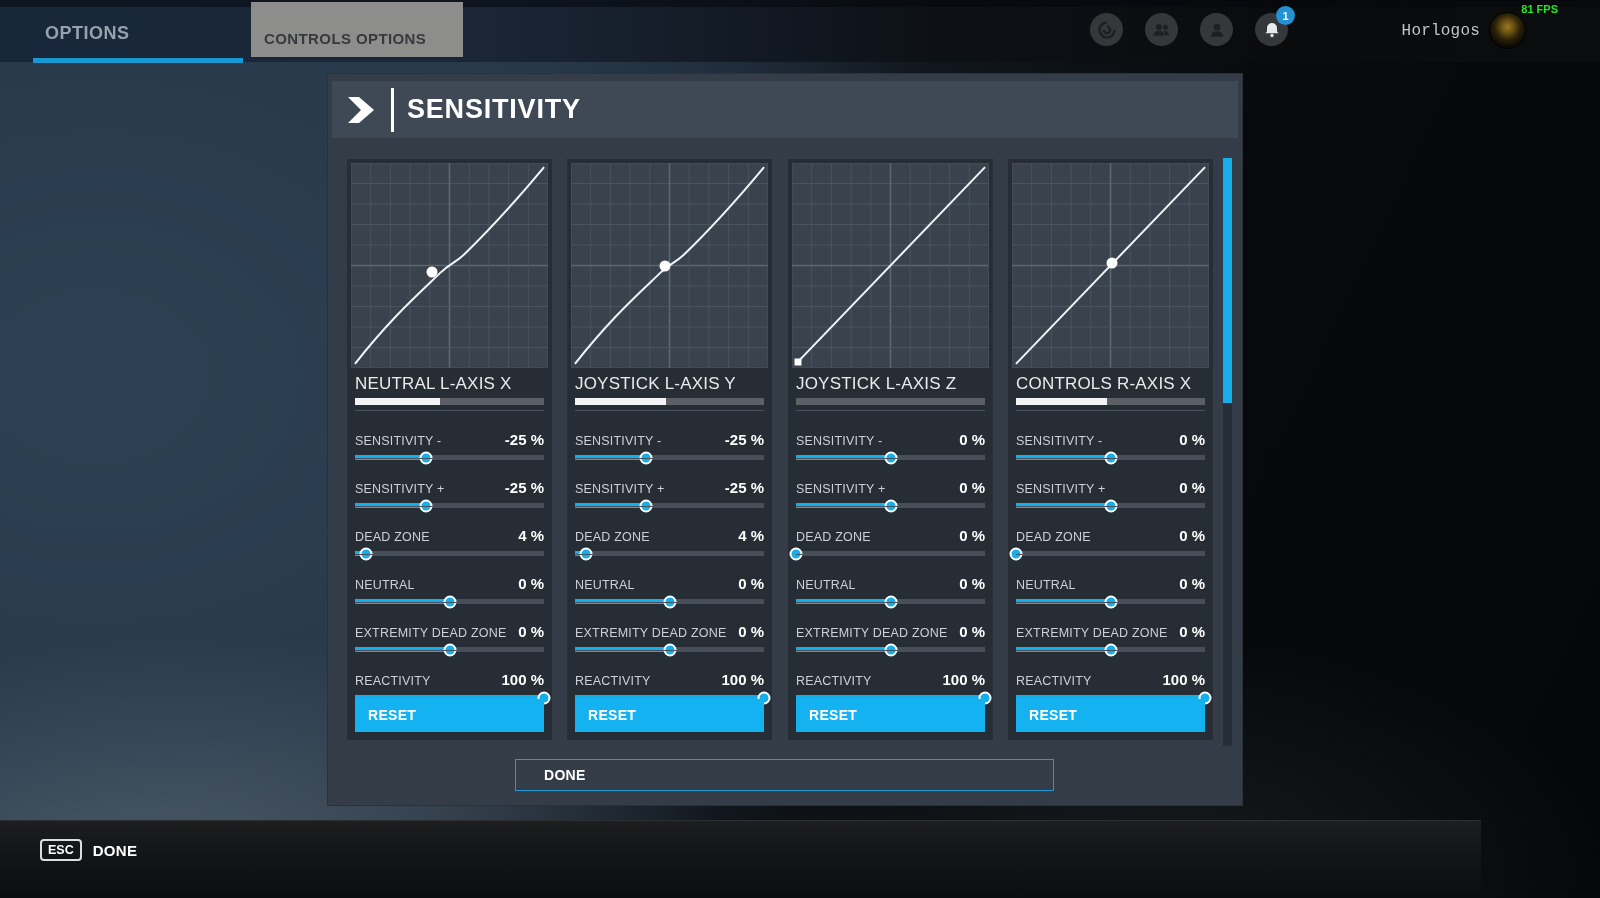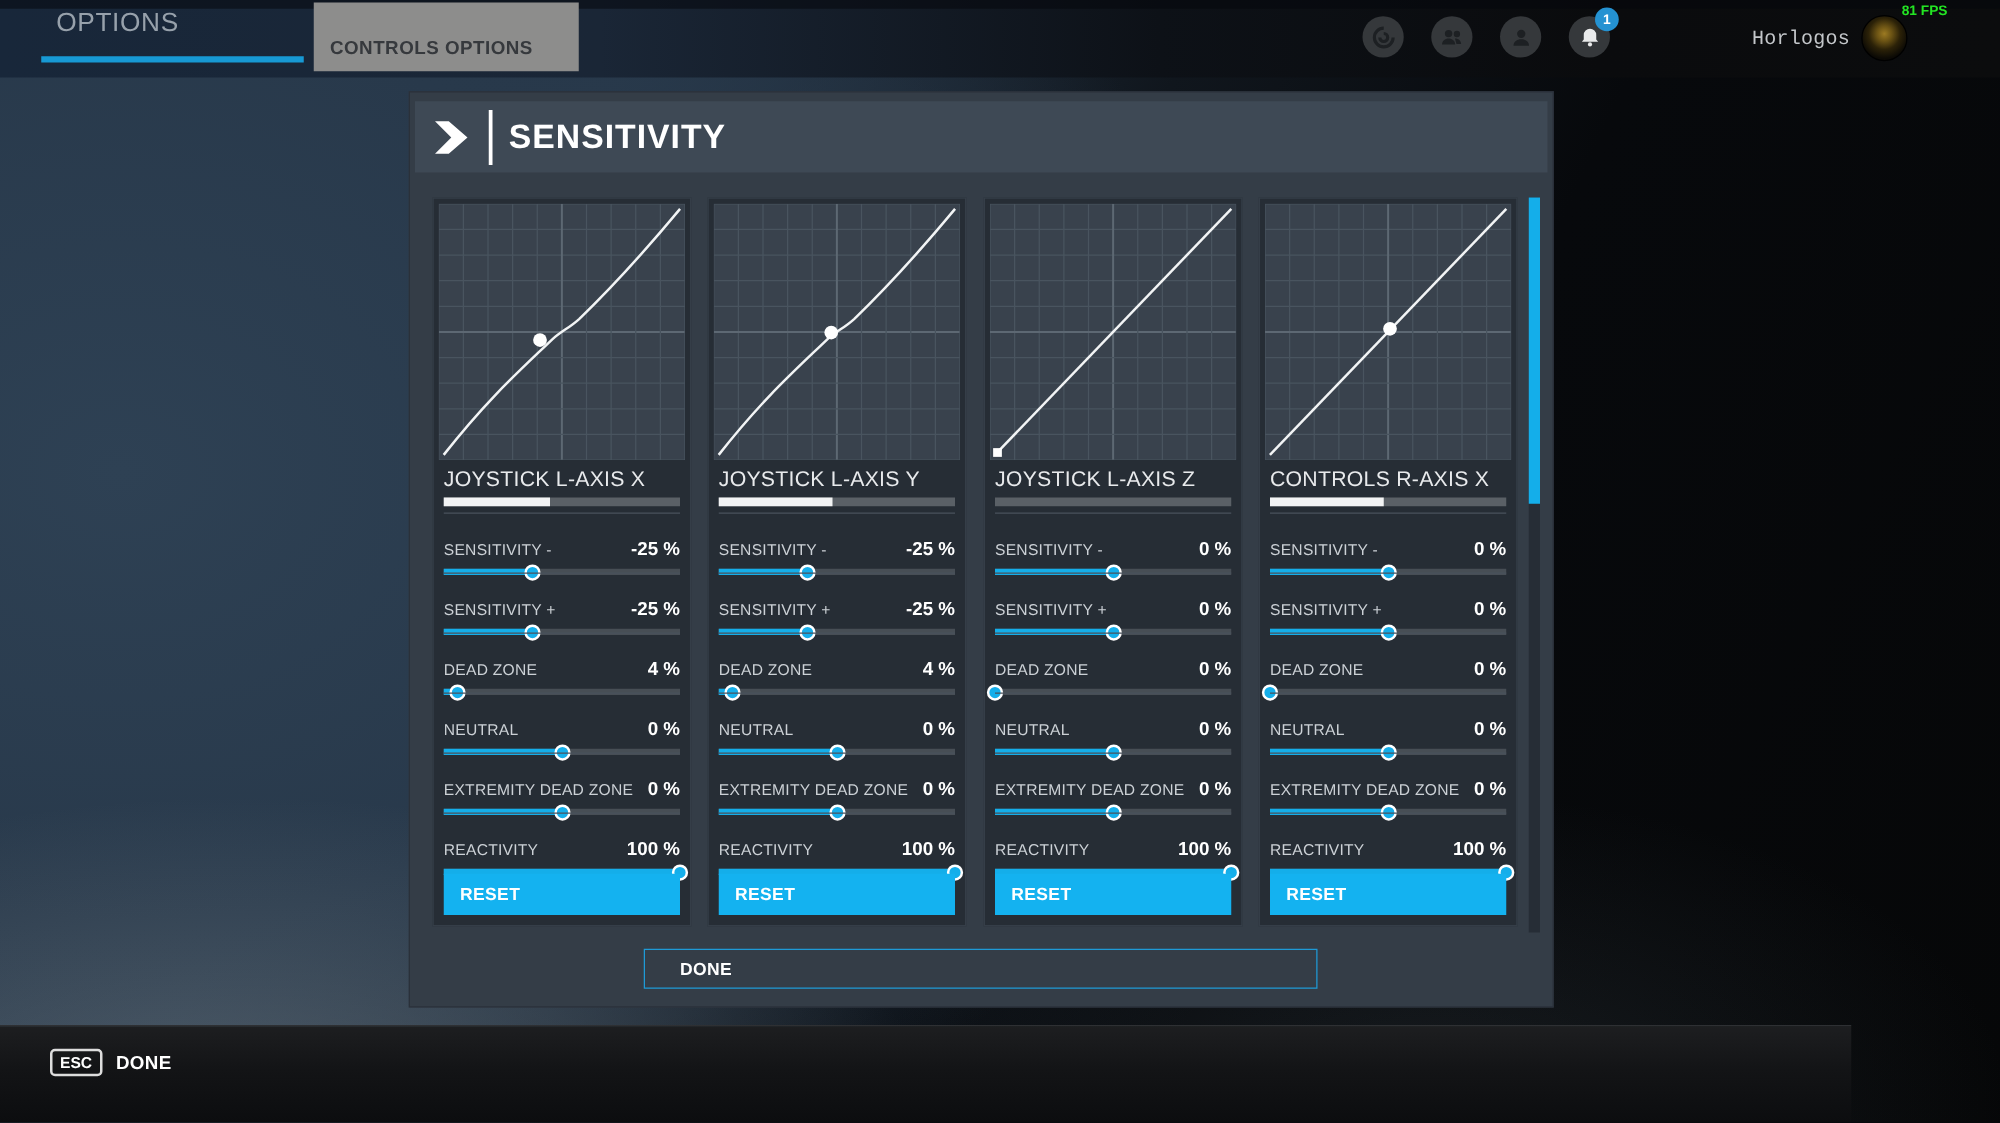--- a/index.html
+++ b/index.html
@@ -18,23 +18,23 @@
       radial-gradient(1250px 950px at 6% 42%, #2e4154 0%, #28394b 38%, rgba(10,12,16,0) 72%),
       linear-gradient(115deg, #223347 0%, #27384a 26%, #10161d 48%, #07090c 66%, #060708 100%);
   }
   
   .topbar {
     position:absolute; left:0; top:0; width:1600px; height:62px;
     background:linear-gradient(90deg, #18273a 0%, #1a2636 30%, #0d1117 58%, #0a0b0d 80%, #0b0c0d 100%);
   }
   .topbar::before { content:""; position:absolute; left:0; top:0; width:100%; height:7px; background:rgba(5,8,12,0.55); }
   .tab-options {
-    position:absolute; left:33px; top:0; width:210px; height:50px;
+    position:absolute; left:33px; top:0; width:210px; height:63px;
     display:flex; align-items:flex-end; padding:0 0 14px 12px;
-    color:#97a1ab; font-weight:normal; font-size:21px; letter-spacing:0.5px;
+    color:#97a1ab; font-weight:bold; font-size:18px; letter-spacing:0.5px;
     border-bottom:5px solid #1799d4;
   }
   .controls-box {
     position:absolute; left:251px; top:2px; width:212px; height:55px;
     background:#8d8d8c;
     color:#36393d; font-weight:bold; font-size:15px; letter-spacing:0.4px;
     display:flex; align-items:flex-end; padding:0 0 10px 13px;
   }
   .icons { position:absolute; left:1090px; top:13px; display:flex; gap:22px; }
   .icon-circle {
@@ -202,21 +202,21 @@
             <line x1="80" y1="0" x2="80" y2="100" stroke="#49545f" stroke-width="1" vector-effect="non-scaling-stroke"></line>
             <line x1="0" y1="80" x2="100" y2="80" stroke="#49545f" stroke-width="1" vector-effect="non-scaling-stroke"></line>
             <line x1="90" y1="0" x2="90" y2="100" stroke="#49545f" stroke-width="1" vector-effect="non-scaling-stroke"></line>
             <line x1="0" y1="90" x2="100" y2="90" stroke="#49545f" stroke-width="1" vector-effect="non-scaling-stroke"></line>
             <line x1="100" y1="0" x2="100" y2="100" stroke="#49545f" stroke-width="1" vector-effect="non-scaling-stroke"></line>
             <line x1="0" y1="100" x2="100" y2="100" stroke="#49545f" stroke-width="1" vector-effect="non-scaling-stroke"></line>
             <path d="M 2,98 C 20,76 33,65 46,53 C 50,49.5 53,48.5 57,45 C 70,33 85,17 98,2" fill="none" stroke="#f2f4f5" stroke-width="2" vector-effect="non-scaling-stroke"></path>
           </svg>
       <div class="gdot " style="left:41%;top:53%"></div>
     </div>
-    <div class="col-title">JOYSTICK L-AXIS X</div>
+    <div class="col-title">NEUTRAL L-AXIS X</div>
     <div class="input-bar">
       <div class="input-fill" style="width:45%"></div>
     </div>
     <div class="rows">
     <div class="srow">
       <div class="srow-head">
         <span class="slabel">SENSITIVITY -</span>
         <span class="svalue">-25 %</span>
       </div>
       <div class="strack">

